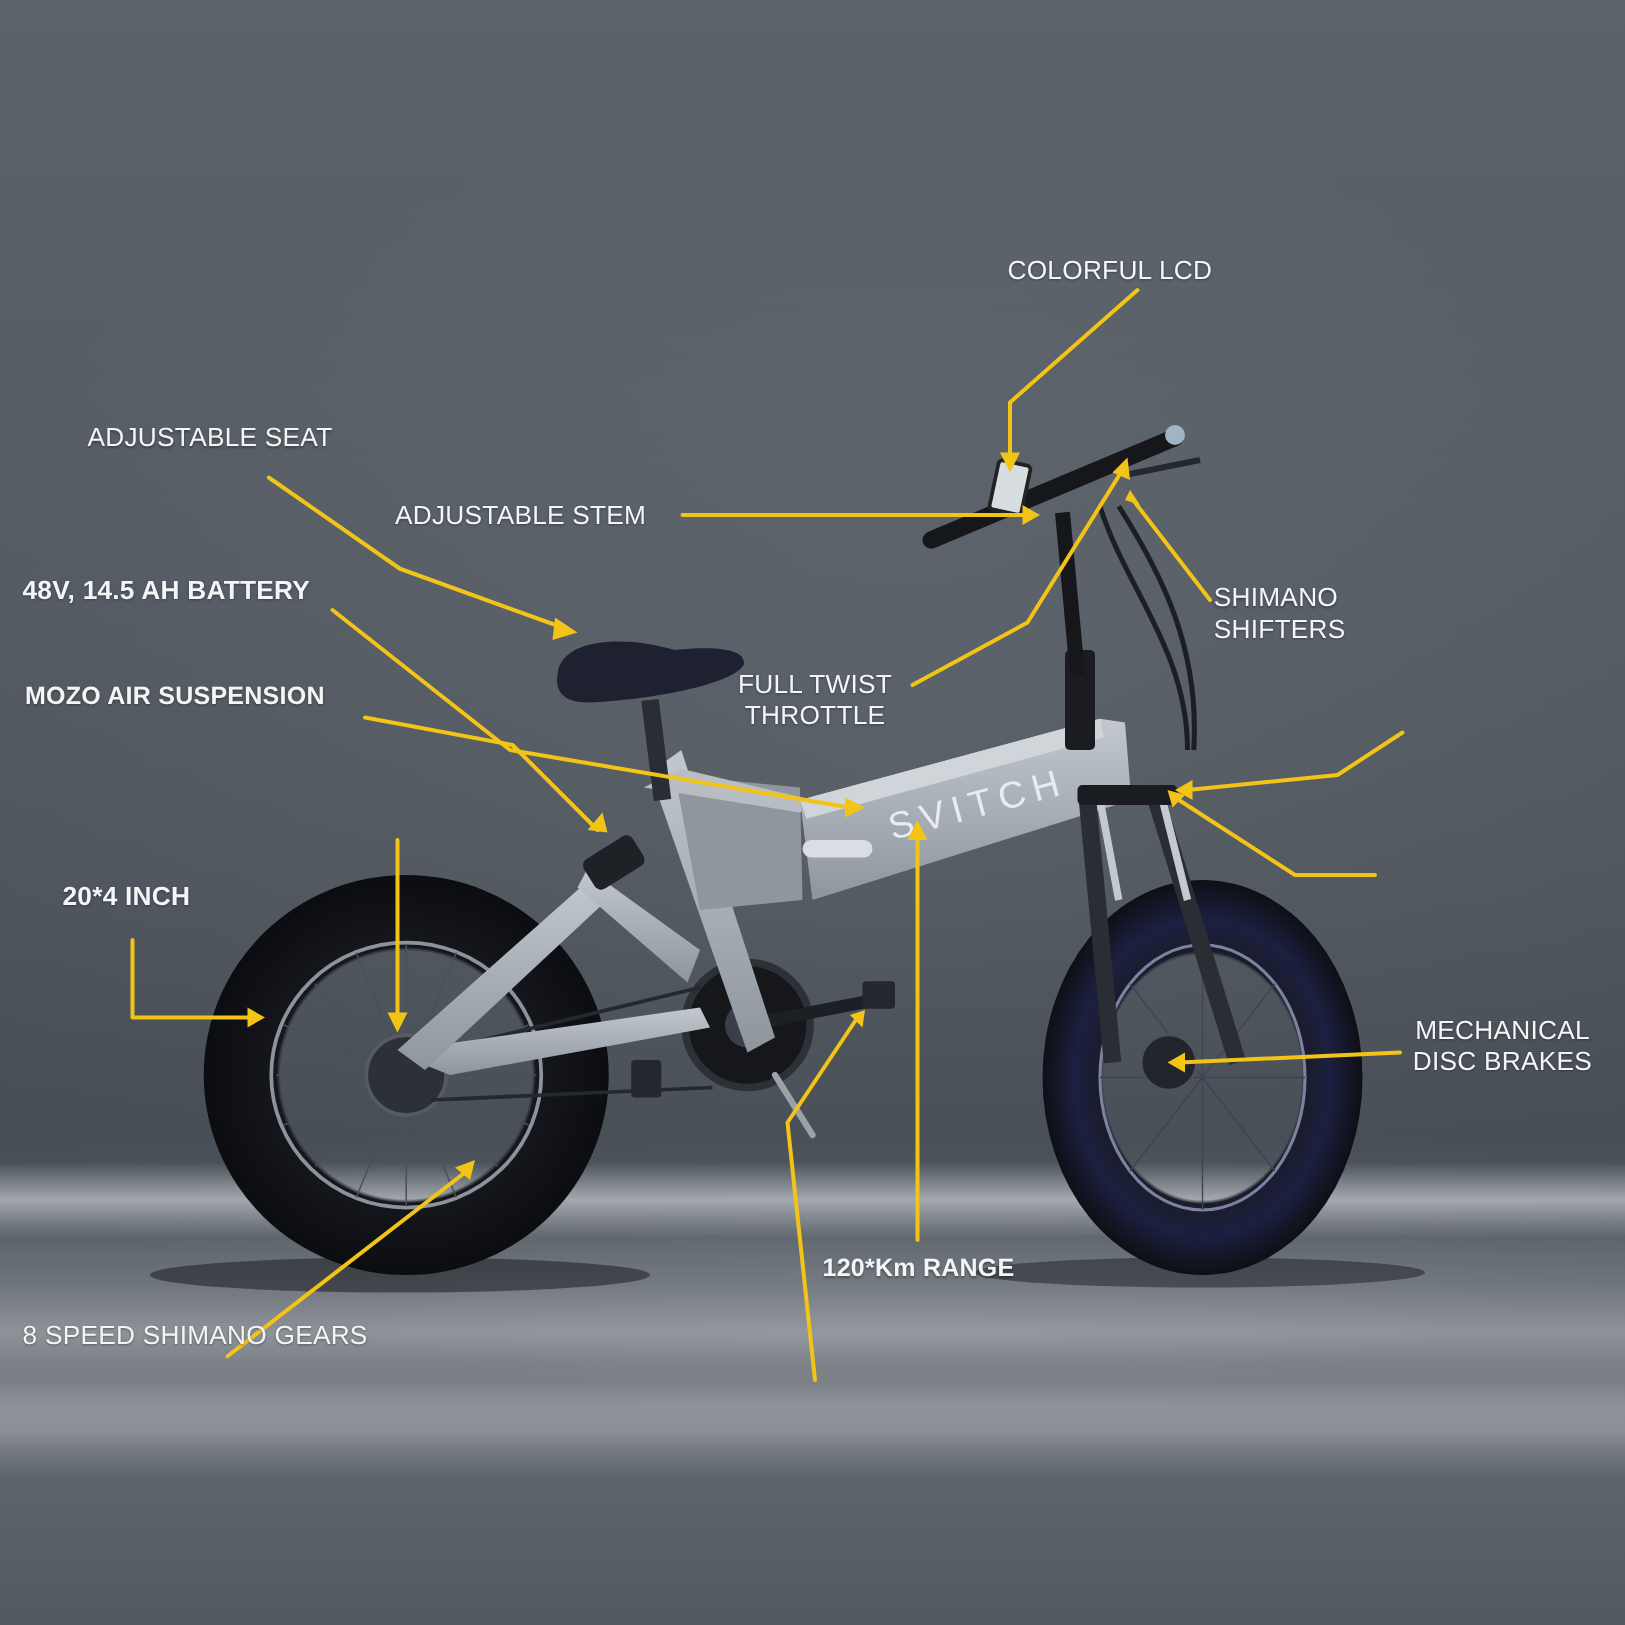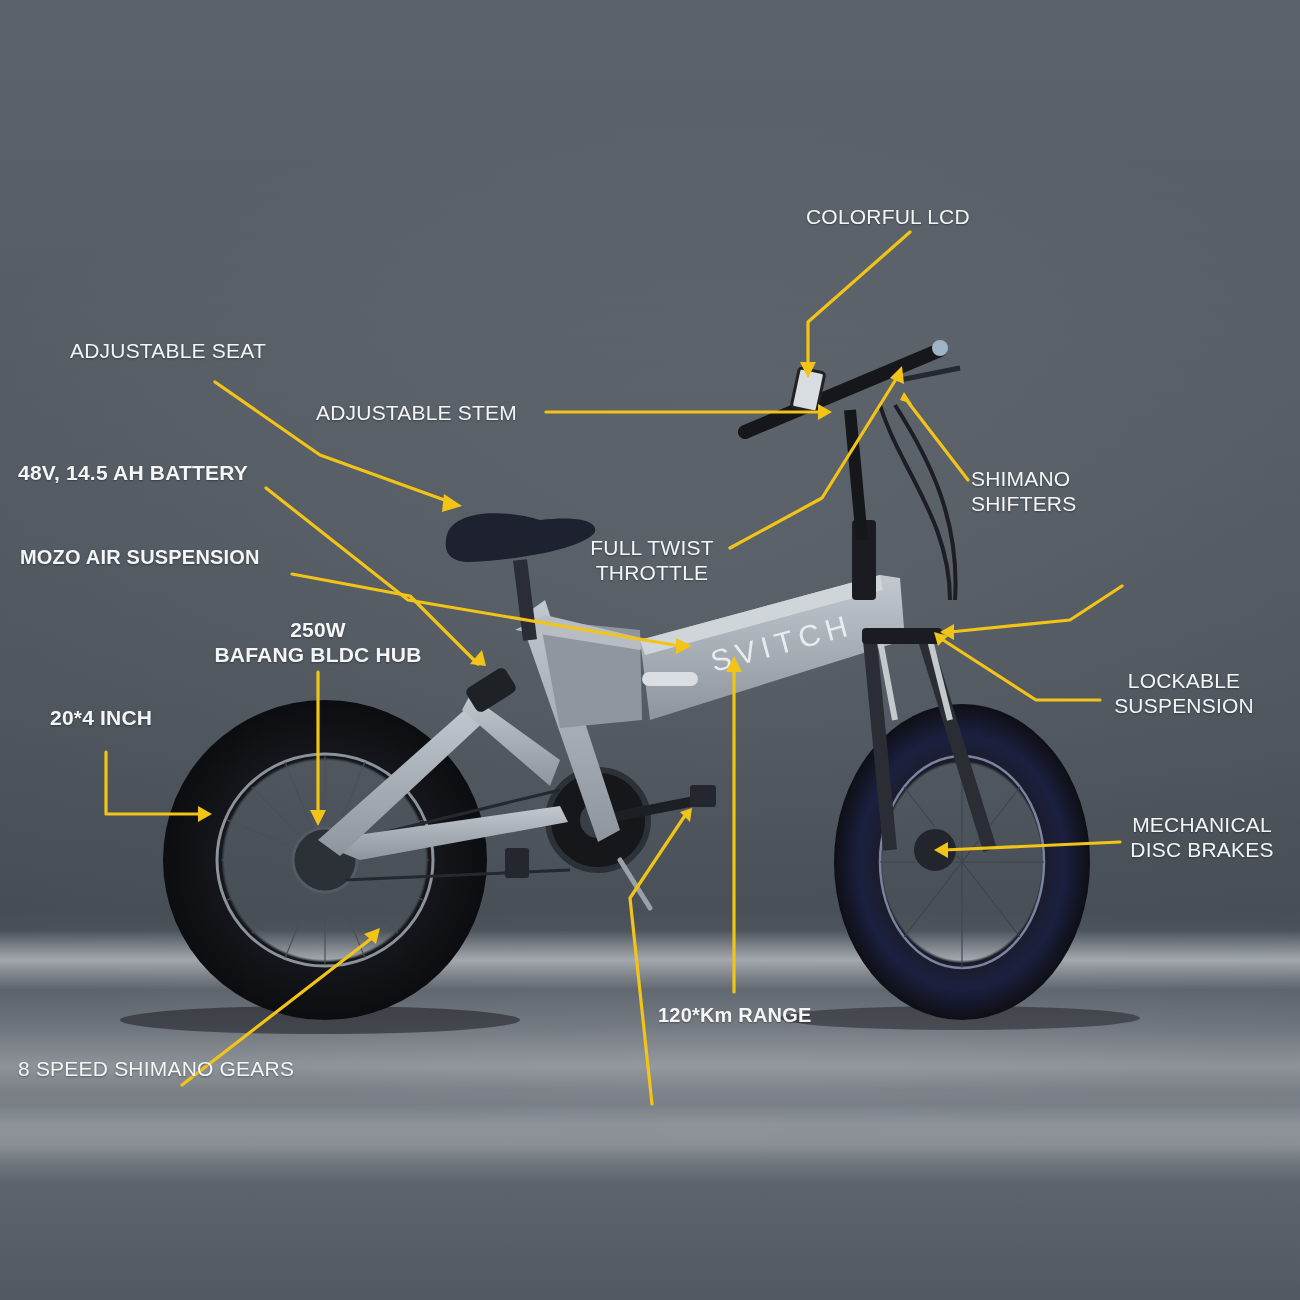--- a/index.html
+++ b/index.html
@@ -206,28 +206,20 @@
   <div class="label" style="left:18px;top:460px;">
     <div>48V, 14.5 AH BATTERY</div>
   </div>
   <div class="label" style="left:20px;top:545px;font-size:20px;">
     <div>MOZO AIR SUSPENSION</div>
   </div>
   <div class="label thin center" style="left:582px;top:535px;width:140px;">
     <div>FULL TWIST</div>
     <div>THROTTLE</div>
   </div>
-  <div class="label center" style="left:196px;top:617px;width:244px;">
-    <div>250W</div>
-    <div>BAFANG BLDC HUB</div>
-  </div>
-  <div class="label thin center" style="left:1104px;top:668px;width:160px;">
-    <div>LOCKABLE</div>
-    <div>SUSPENSION</div>
-  </div>
   <div class="label" style="left:50px;top:705px;">
     <div>20*4 INCH</div>
   </div>
   <div class="label thin center" style="left:1118px;top:812px;width:168px;">
     <div>MECHANICAL</div>
     <div>DISC BRAKES</div>
   </div>
   <div class="label" style="left:658px;top:1003px;font-size:20px;">
     <div>120*Km RANGE</div>
   </div>

